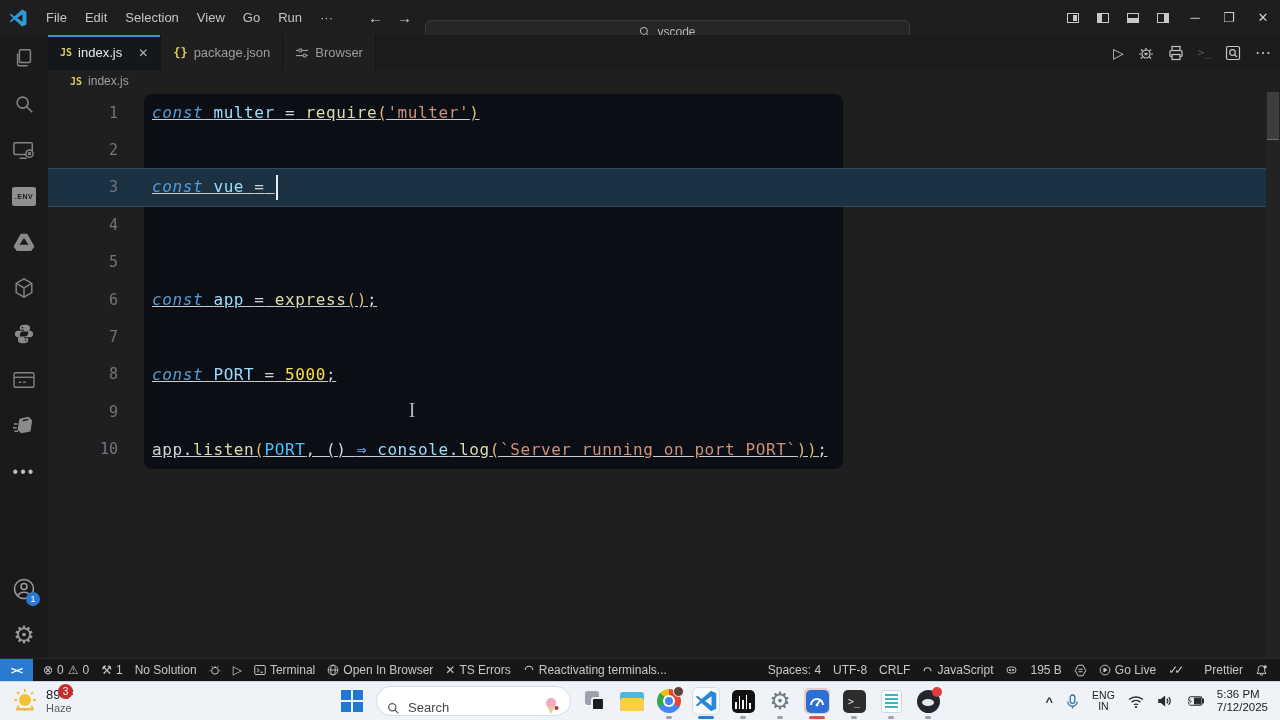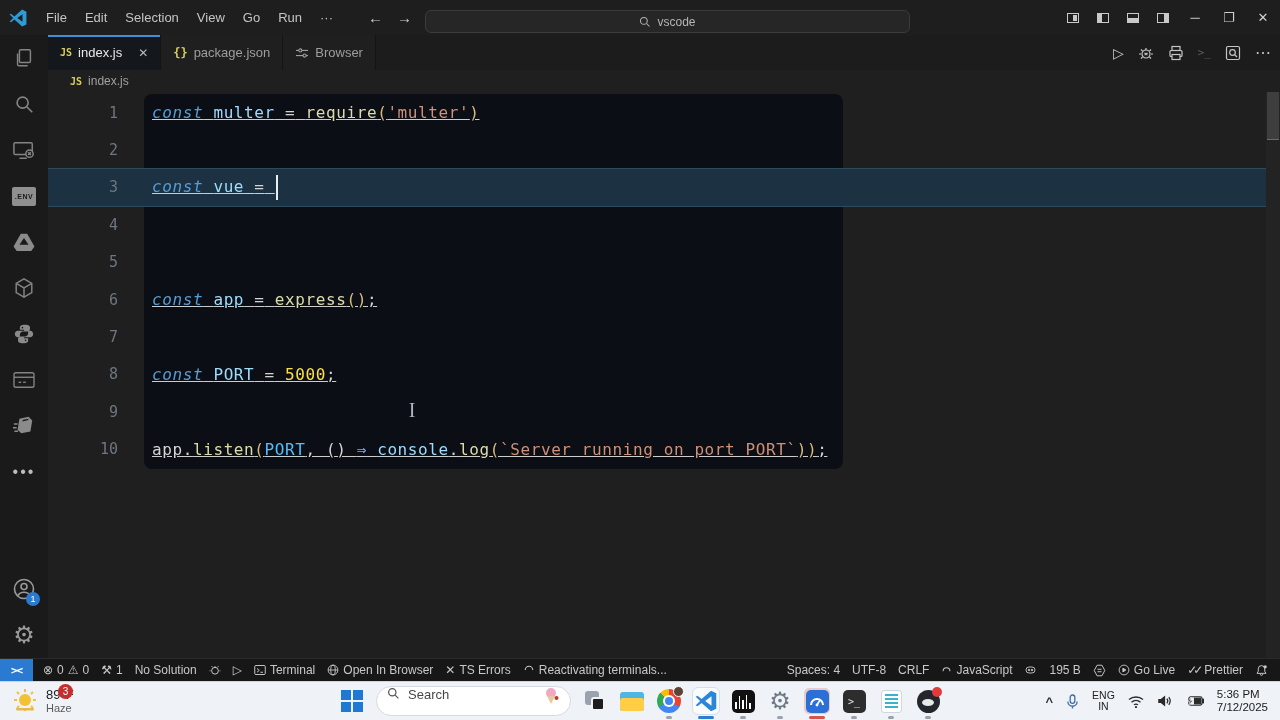--- a/index.html
+++ b/index.html
@@ -6,21 +6,21 @@
   *{box-sizing:border-box;}
   .screen{position:relative;width:1280px;height:720px;overflow:hidden;
     font-family:"Liberation Sans",sans-serif;background:#1f1f1f;color:#ccc;}
 
   
   .titlebar{position:relative;height:35px;background:#1e1e1e;display:flex;align-items:center;
     font-size:13px;color:#c5c5c5;}
   .vscode-logo{width:18px;height:18px;margin:0 10px 0 9px;flex:none;}
   .menu-item{padding:0 9px;height:100%;display:flex;align-items:center;cursor:default;}
   .nav-arrows{position:absolute;left:368px;top:0;height:35px;display:flex;align-items:center;gap:14px;font-size:15px;color:#cfcfcf;}
-  .title-search{position:absolute;left:425px;top:10px;width:485px;height:23px;background:#262626;
+  .title-search{position:absolute;left:425px;top:20px;width:485px;height:23px;background:#262626;
     border:1px solid #3b3b3b;border-radius:6px;display:flex;align-items:center;justify-content:center;
     color:#b5b5b5;font-size:12px;gap:6px;}
   .win-icons{position:absolute;right:0;top:0;height:35px;display:flex;align-items:center;}
   .layout-ico{width:30px;height:35px;display:flex;align-items:center;justify-content:center;}
   .ctl{width:34px;height:35px;display:flex;align-items:center;justify-content:center;font-size:13px;color:#cfcfcf;}
   .sq{width:12px;height:10px;border:1px solid #c9c9c9;position:relative;}
   .sq.left::before{content:"";position:absolute;left:0;top:0;bottom:0;width:4px;background:#c9c9c9;}
   .sq.bottom::before{content:"";position:absolute;left:0;right:0;bottom:0;height:4px;background:#c9c9c9;}
   .sq.right::before{content:"";position:absolute;right:0;top:0;bottom:0;width:4px;background:#c9c9c9;}
   .sq.grid::before{content:"";position:absolute;right:1px;top:1px;width:4px;height:3px;background:#c9c9c9;}
@@ -98,21 +98,21 @@
   .w-temp{font-size:13px;color:#1d1d1d;line-height:14px;}
   .w-cond{font-size:11px;color:#5a5a5a;line-height:13px;}
   .tb-center{position:absolute;left:50%;transform:translateX(-50%);display:flex;align-items:center;gap:11px;height:39px;}
   .tb-ico{width:26px;height:26px;display:flex;align-items:center;justify-content:center;position:relative;}
   .tb-ico .run-dot{position:absolute;bottom:-5px;left:50%;transform:translateX(-50%);width:6px;height:3px;border-radius:2px;background:#9aa2ad;}
   .tb-ico .run-dot.active-blue{width:16px;background:#2d7dd2;}
   .tb-ico .run-dot.active-red{width:16px;background:#d9534f;}
   .tb-ico.hl{background:rgba(255,255,255,.65);border-radius:5px;outline:1px solid #d7dee8;}
   .tb-ico.hl-red{background:rgba(222,112,105,.30);border-radius:5px;}
   .tb-search{width:195px;height:30px;background:#fff;border:1px solid #d5dbe3;border-radius:16px;
-    display:flex;align-items:flex-start;gap:8px;padding:0 10px;color:#474747;font-size:13px;}
+    display:flex;align-items:flex-end;gap:8px;padding:0 10px;color:#474747;font-size:13px;}
   .tb-search .grow{flex:1;}
   .start-grid{display:grid;grid-template-columns:10px 10px;grid-template-rows:10px 10px;gap:2px;}
   .start-grid div{background:#1f78d4;}
   .tray{margin-left:auto;display:flex;align-items:center;gap:13px;padding-right:12px;color:#2a2a2a;}
   .lang{font-size:10.5px;line-height:11px;text-align:center;color:#222;}
   .clock{font-size:11.5px;line-height:13px;color:#1b1b1b;}
   .chev{font-size:13px;font-weight:bold;color:#333;}
 
   
   .folder-ico{width:24px;height:19px;position:relative;}
@@ -446,21 +446,21 @@
       </div>
       <div class="sb-item">
         <svg width="12" height="12" viewBox="0 0 16 16" fill="none" stroke="#c8c8c8" stroke-width="1.2">
           <circle cx="8" cy="8" r="6.5"></circle>
             <path d="M6.5 5.5v5l4-2.5z" fill="#c8c8c8"></path>
         </svg>
         <span>Go Live</span>
       </div>
       <div class="sb-item">
         <span class="sb-ico" style="letter-spacing:-4px;">✓✓</span>
-        <span style="margin-left:1px;">Prettier</span>
+        <span style="margin-left:20px;">Prettier</span>
       </div>
       <div class="sb-item">
         <svg width="13" height="13" viewBox="0 0 16 16" fill="none" stroke="#c8c8c8" stroke-width="1.2">
           <path d="M8 2a4 4 0 0 0-4 4v3l-1.5 2.5h11L12 9V6a4 4 0 0 0-4-4z"></path>
             <path d="M6.5 12.5a1.5 1.5 0 0 0 3 0"></path>
           <circle cx="12.5" cy="3.5" r="2" fill="#c8c8c8" stroke="none"></circle>
         </svg>
       </div>
     </div>
   </div>

